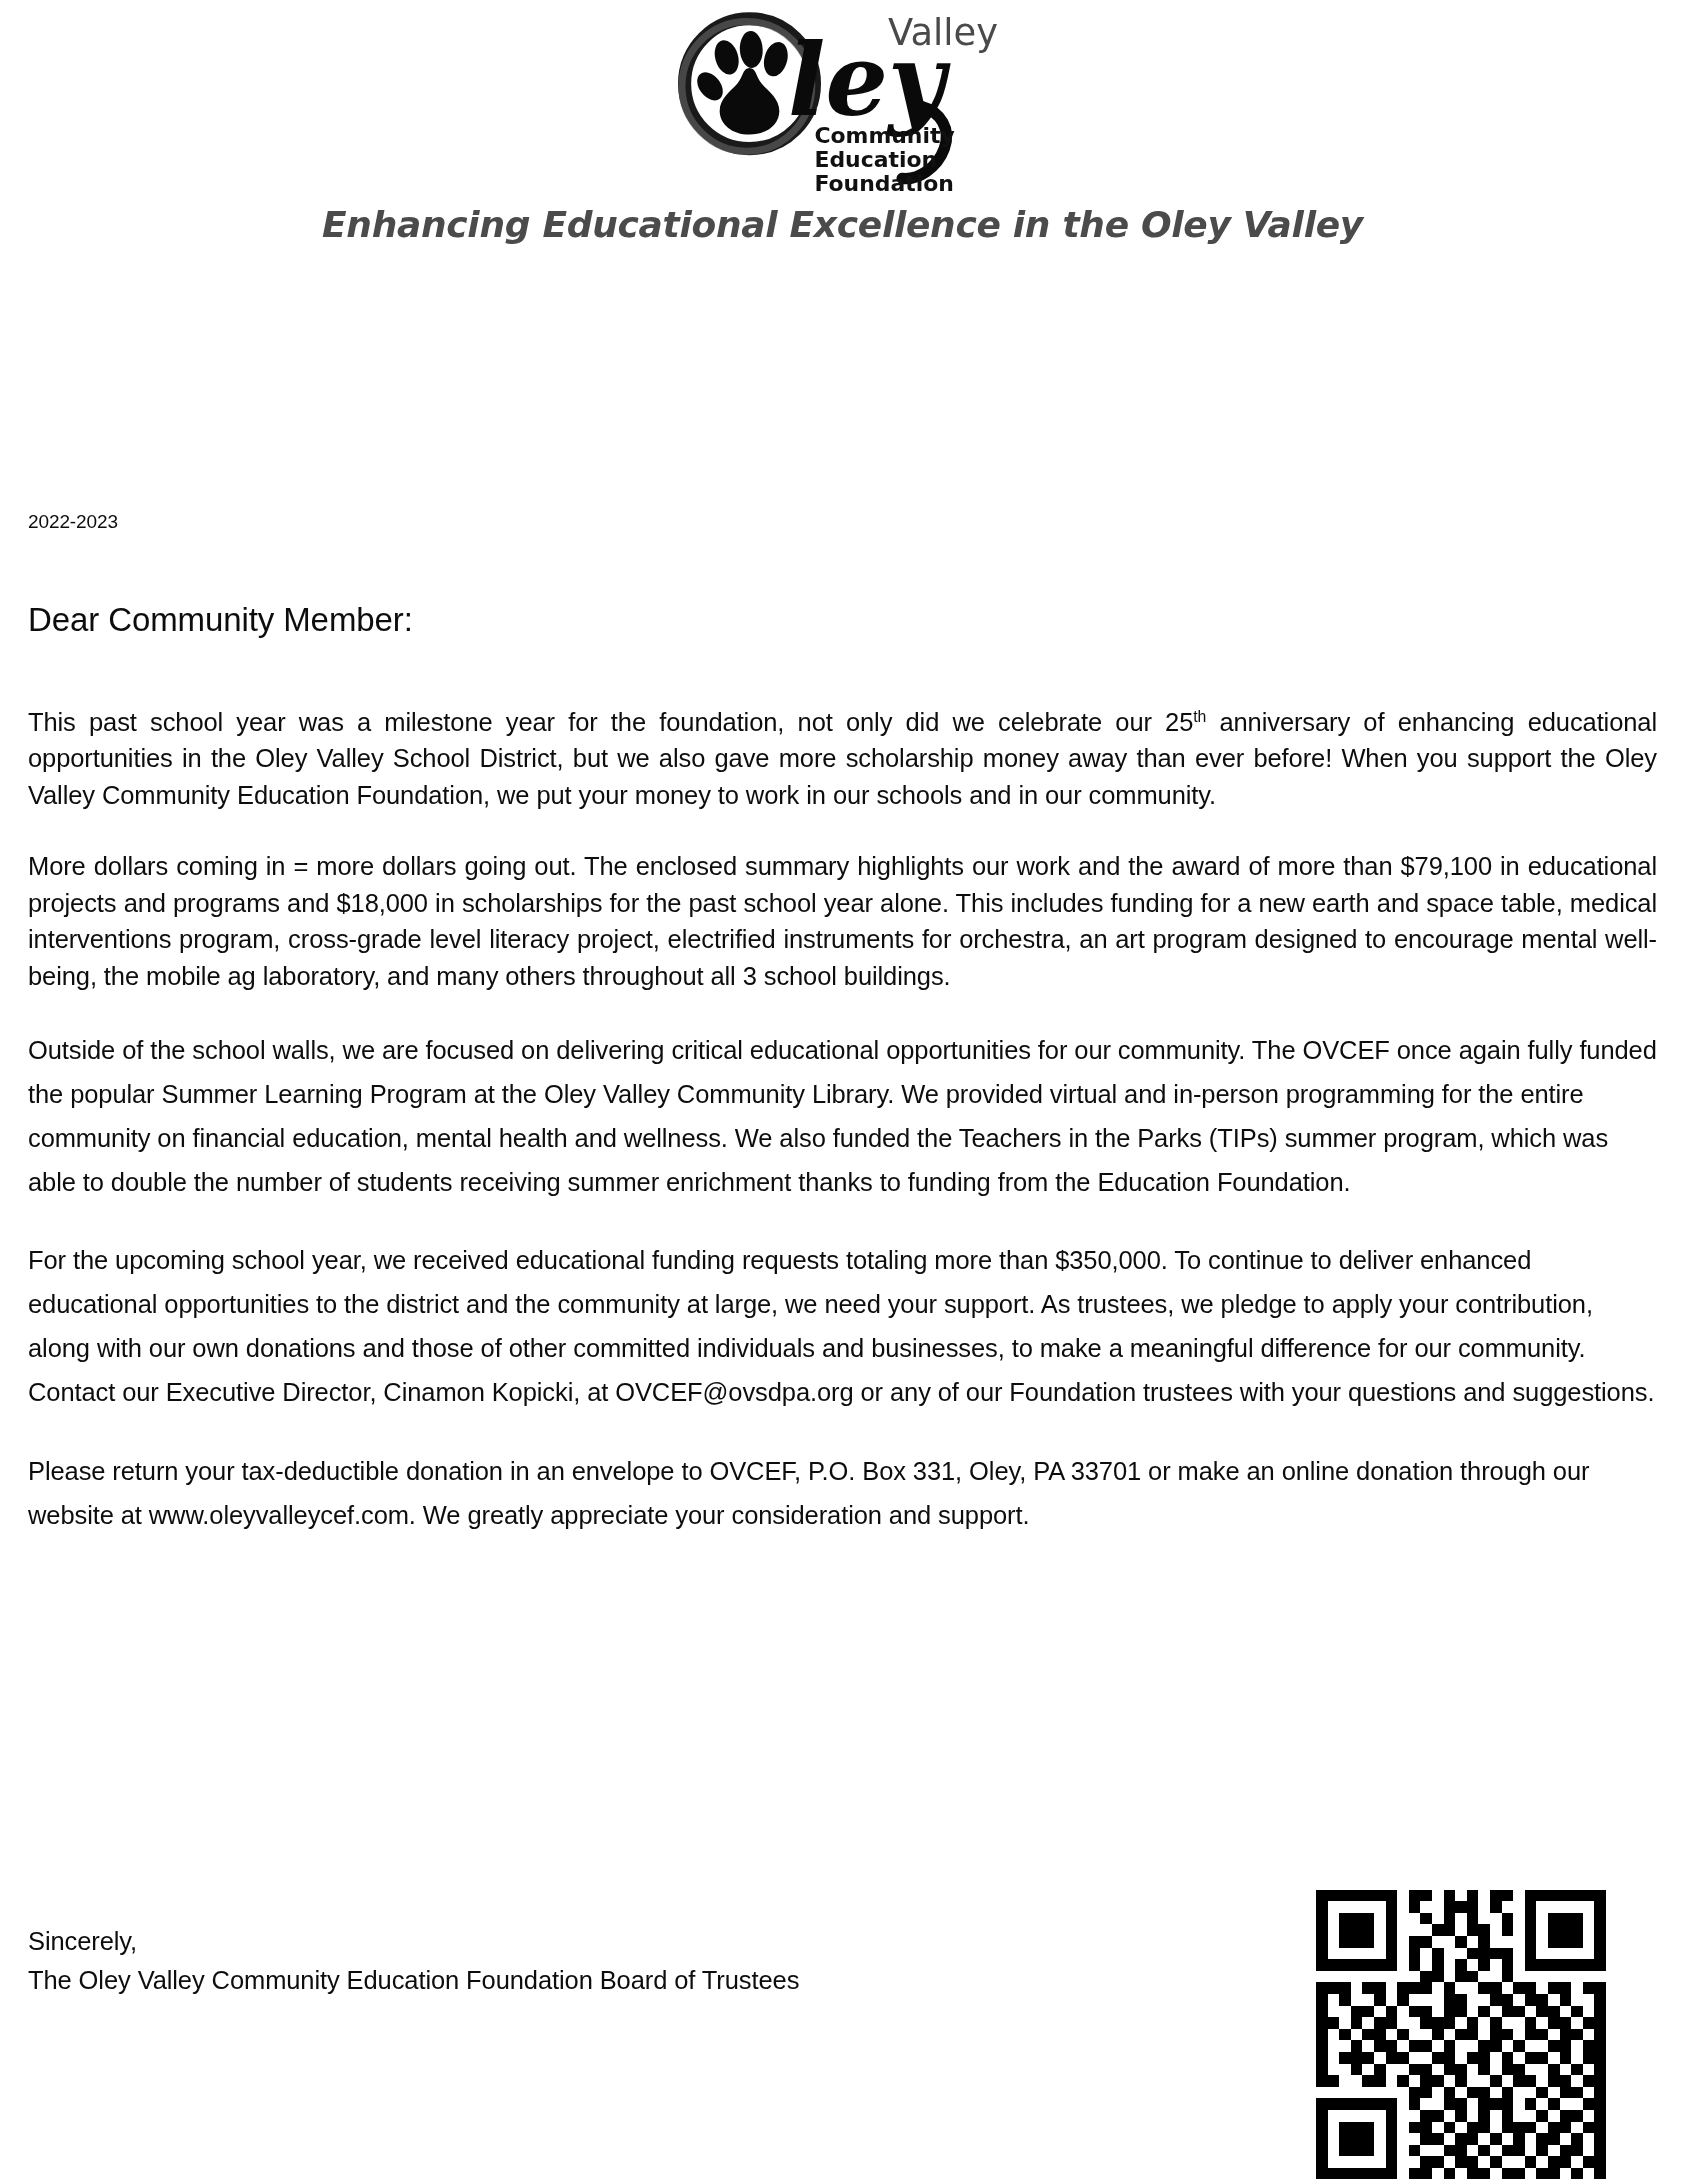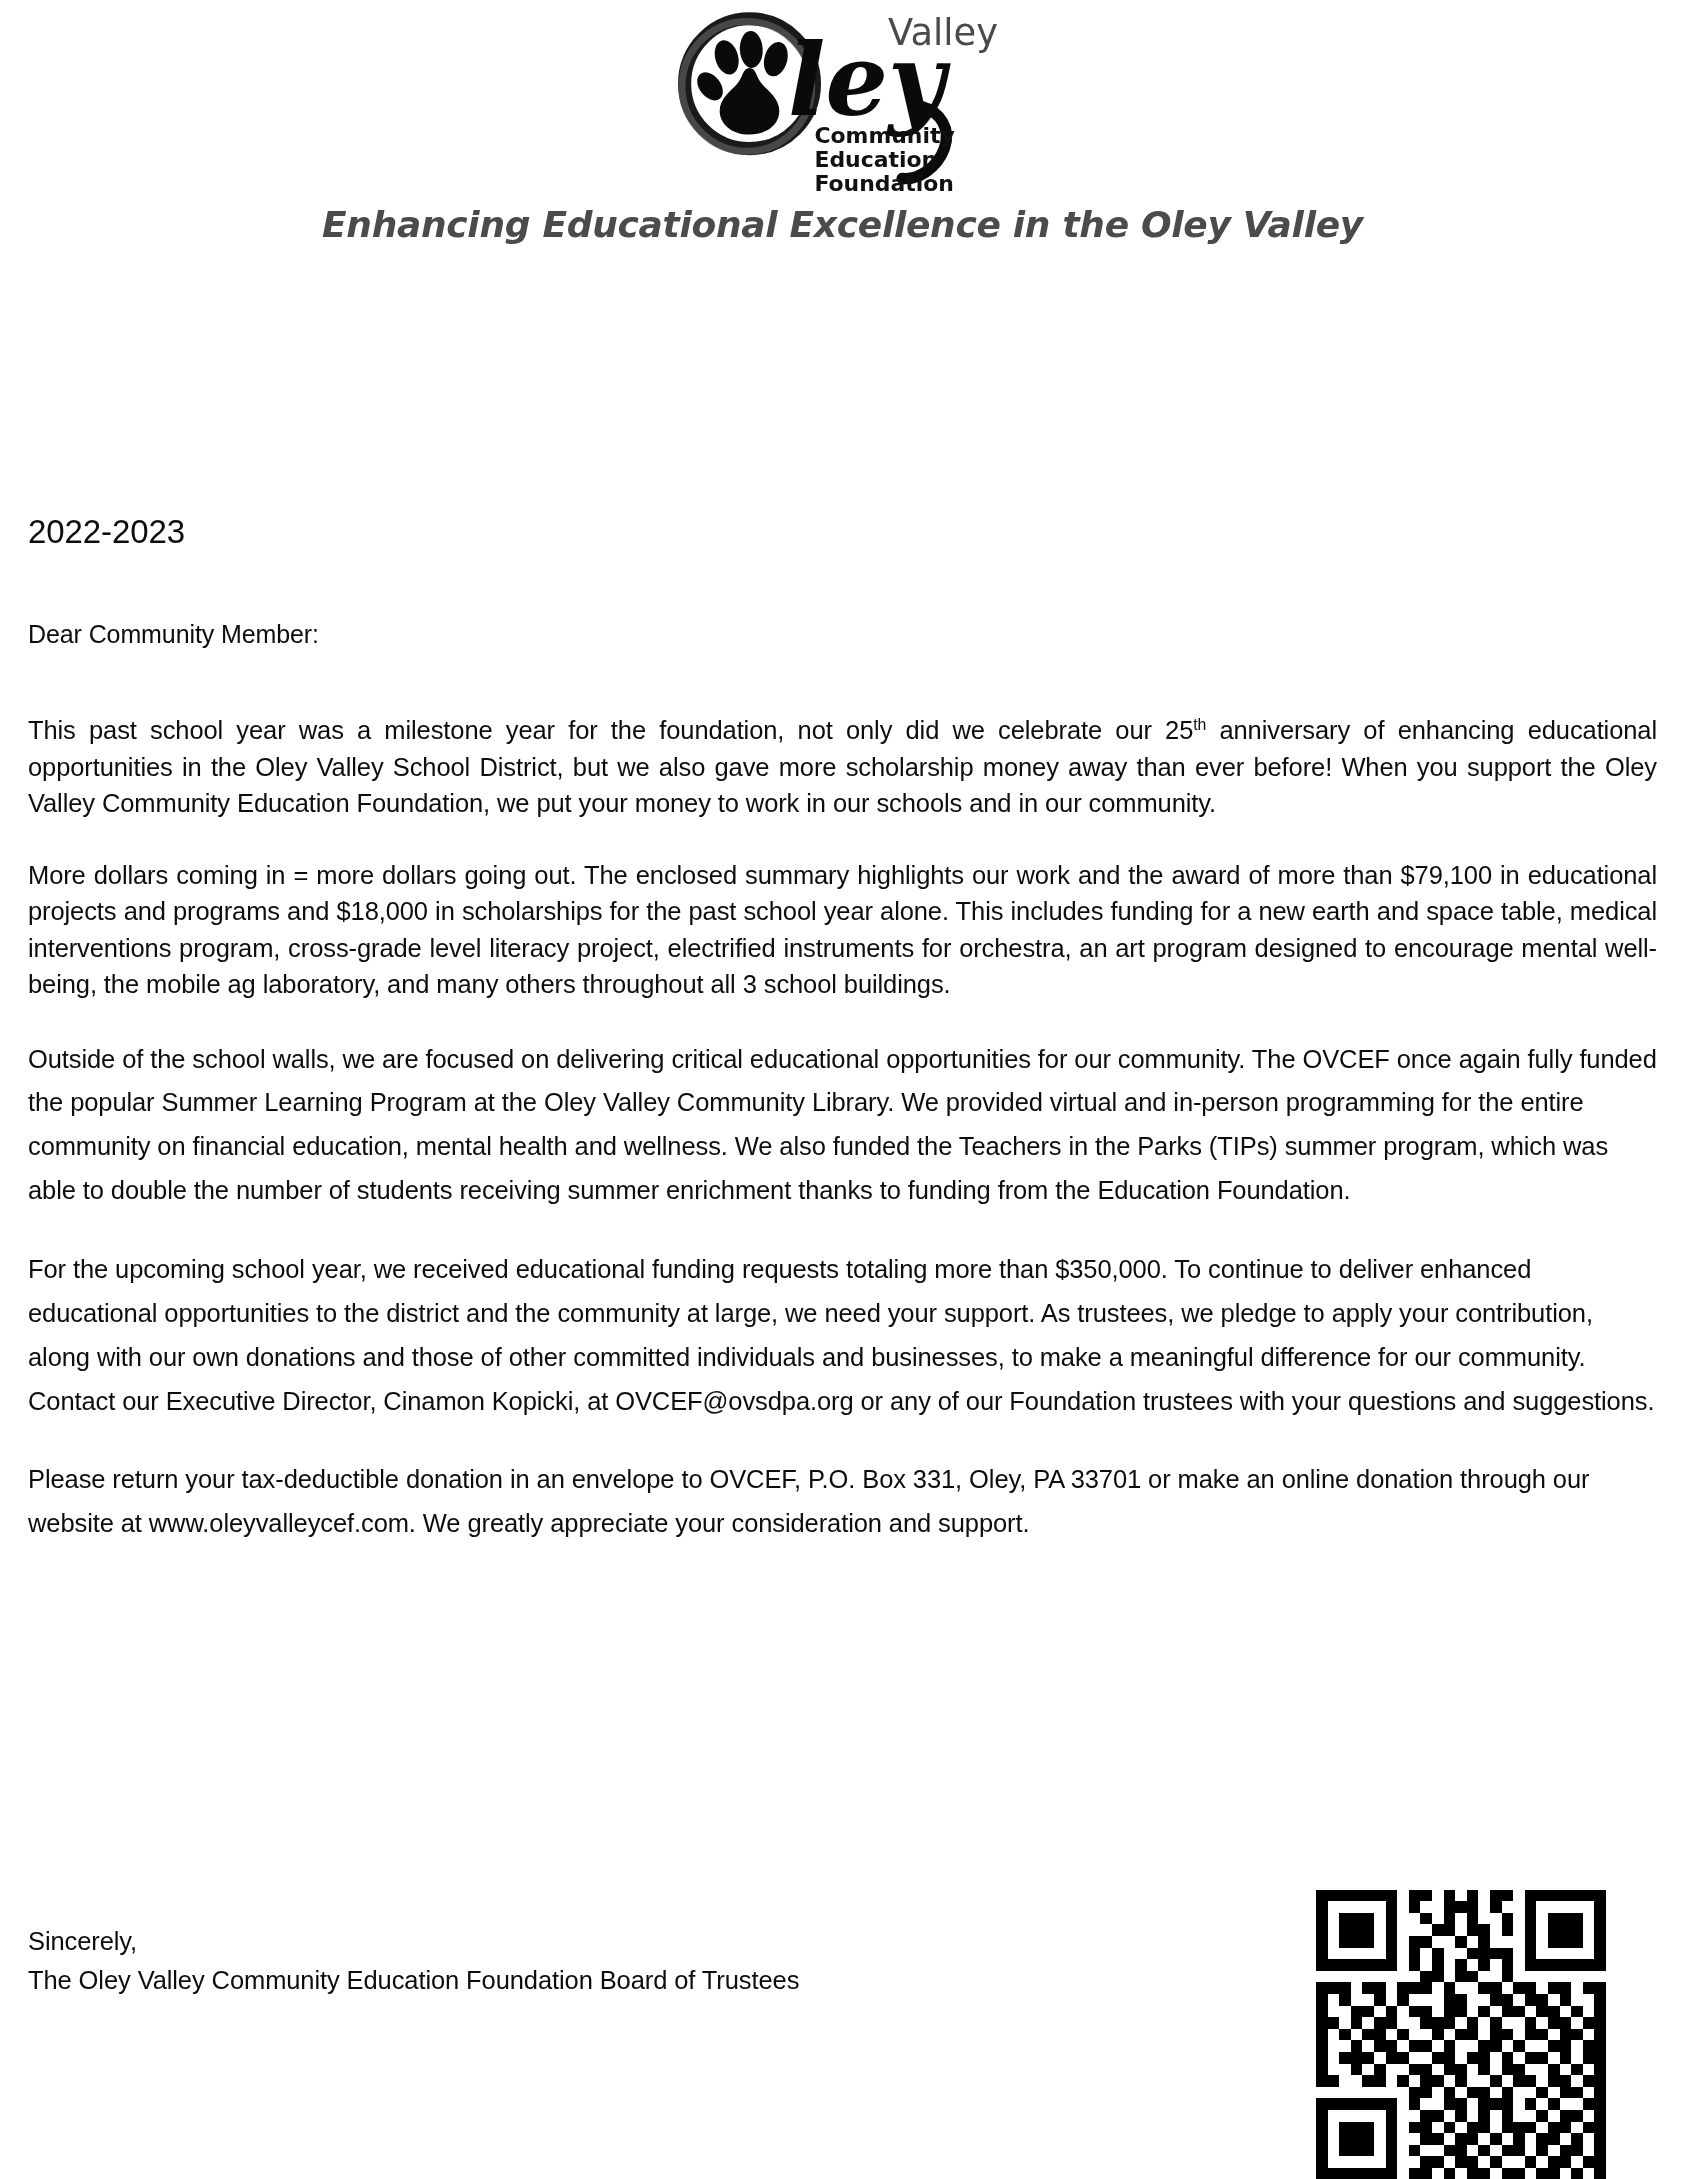--- a/index.html
+++ b/index.html
@@ -78,26 +78,26 @@
     width: 1629px;
     font-family: "Liberation Sans", sans-serif;
     font-size: 25.5px;
     line-height: 1.42;
     color: #0d0d0d;
     letter-spacing: -0.1px;
   }
 
   .date-line {
     margin: 0 0 61px 0;
-    font-size: 33px;
+    font-size: 19px;
   }
 
   .salutation {
     margin: 16px 0 60px 0;
-    font-size: 25px;
+    font-size: 33px;
   }
 
   p.para {
     margin: 0 0 35px 0;
   }
   p.para.justified {
     text-align: justify;
     text-justify: inter-word;
   }
   p.para.loose {

